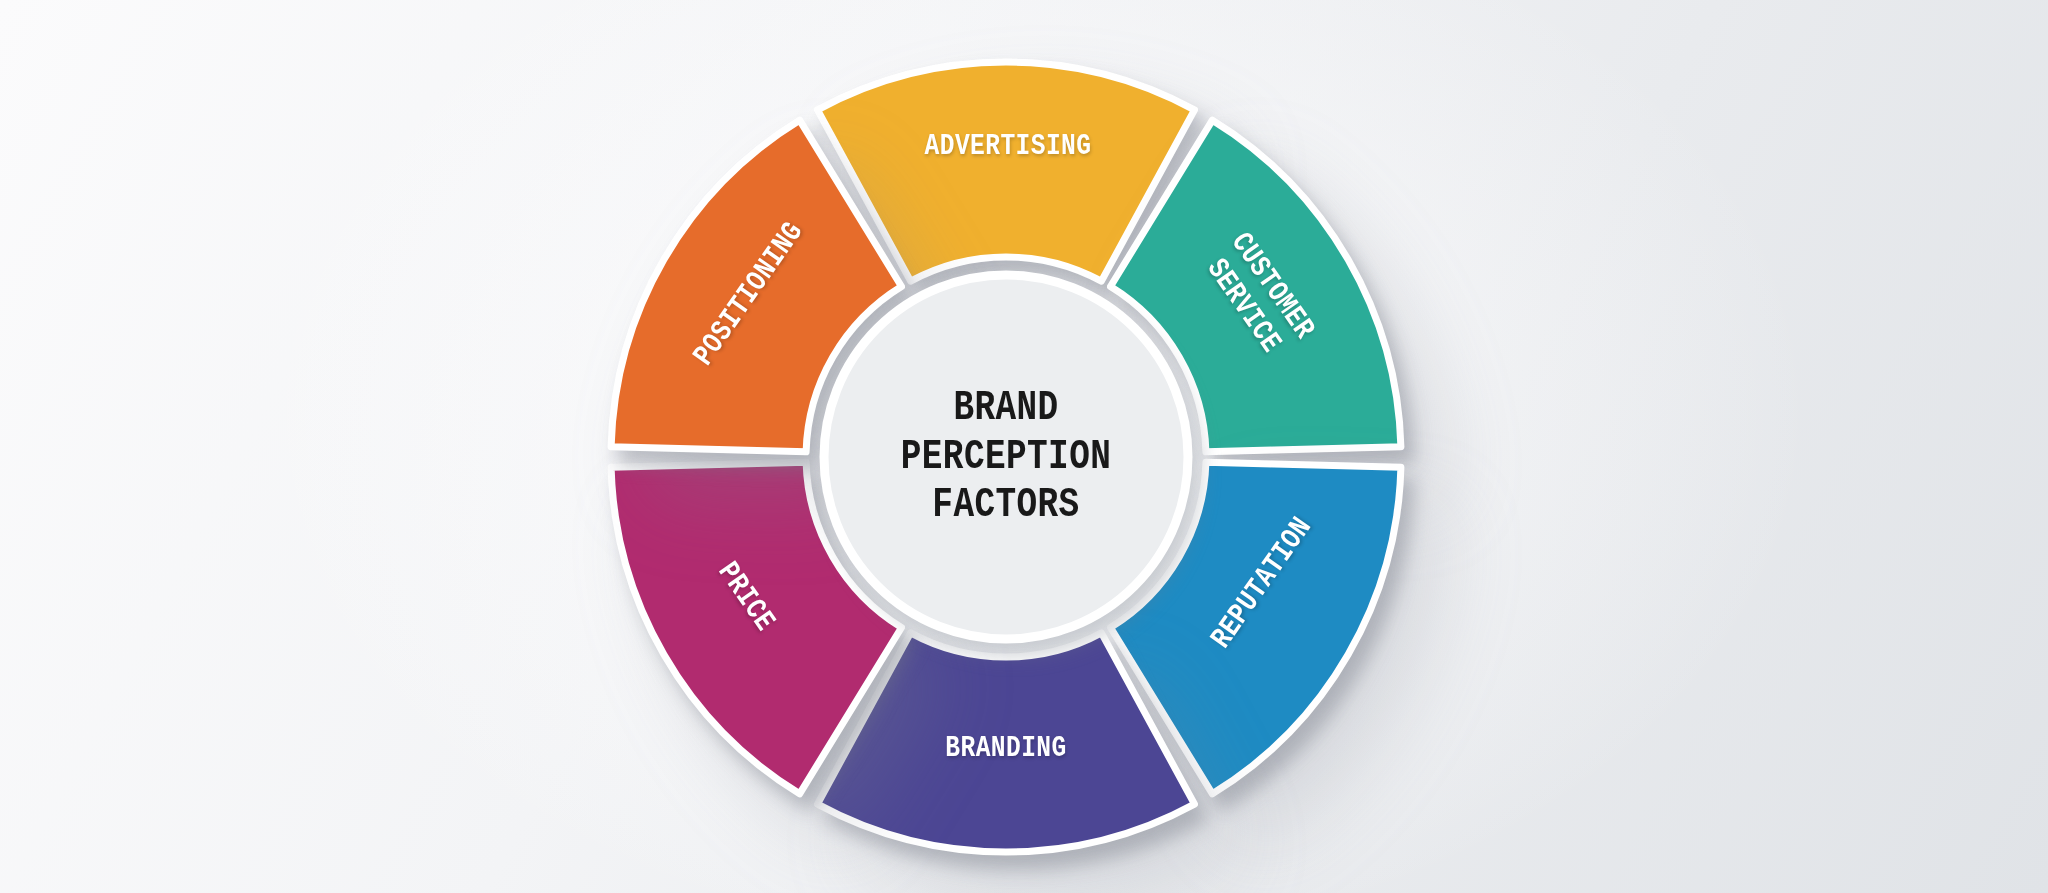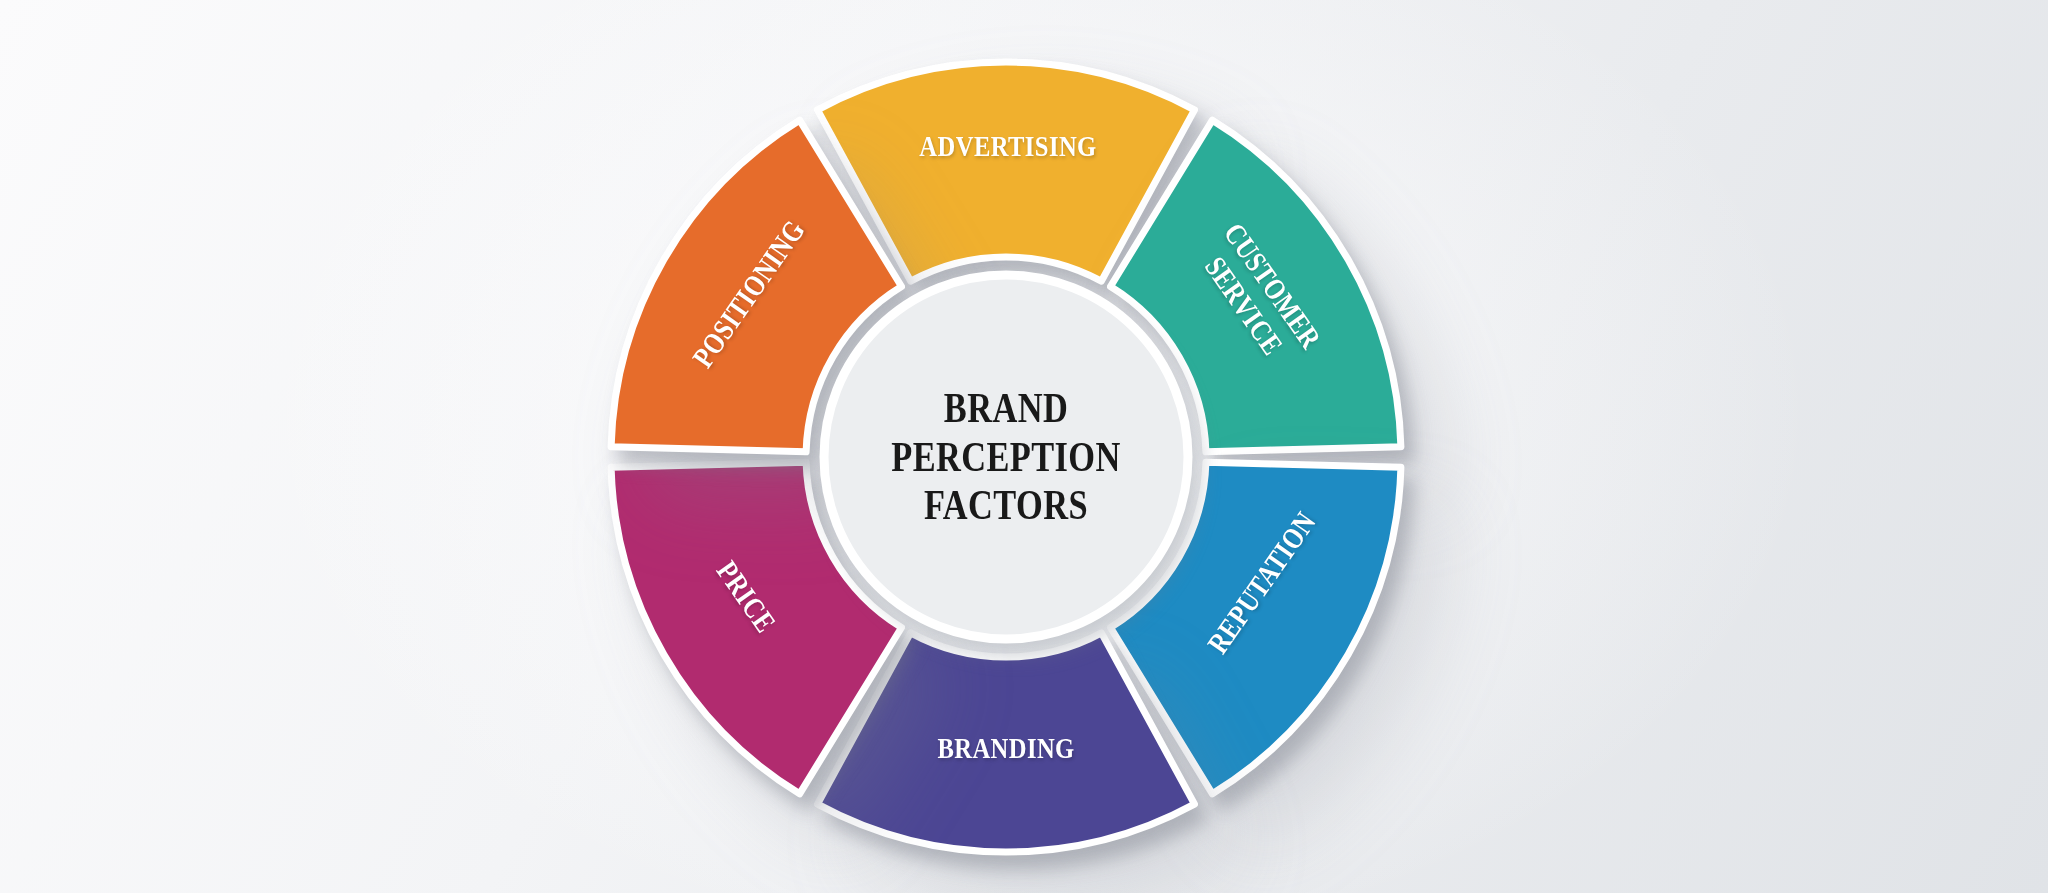--- a/index.html
+++ b/index.html
@@ -1,21 +1,21 @@
 <!DOCTYPE html>
 <html><head>
 <meta charset="utf-8">
 <style>
   html,body{margin:0;padding:0;background:#dfe1e5;}
   .stage{
     position:relative;
     width:2048px;
     height:893px;
     overflow:hidden;
-    font-family:Liberation Serif, serif;
+    font-family:Liberation Mono, monospace;
     background:
       radial-gradient(1100px 760px at 50% 46%, rgba(252,252,253,0.90), rgba(252,252,253,0) 72%),
       linear-gradient(118deg, #fbfbfc 0%, #f3f4f6 38%, #e9ebee 68%, #e0e3e7 100%);
   }
   svg.wheel{position:absolute;left:0;top:0;}
   .seg{
     stroke:#ffffff;
     stroke-width:7;
     stroke-linejoin:round;
     filter: drop-shadow(10px 14px 9px rgba(116,122,134,0.42))

